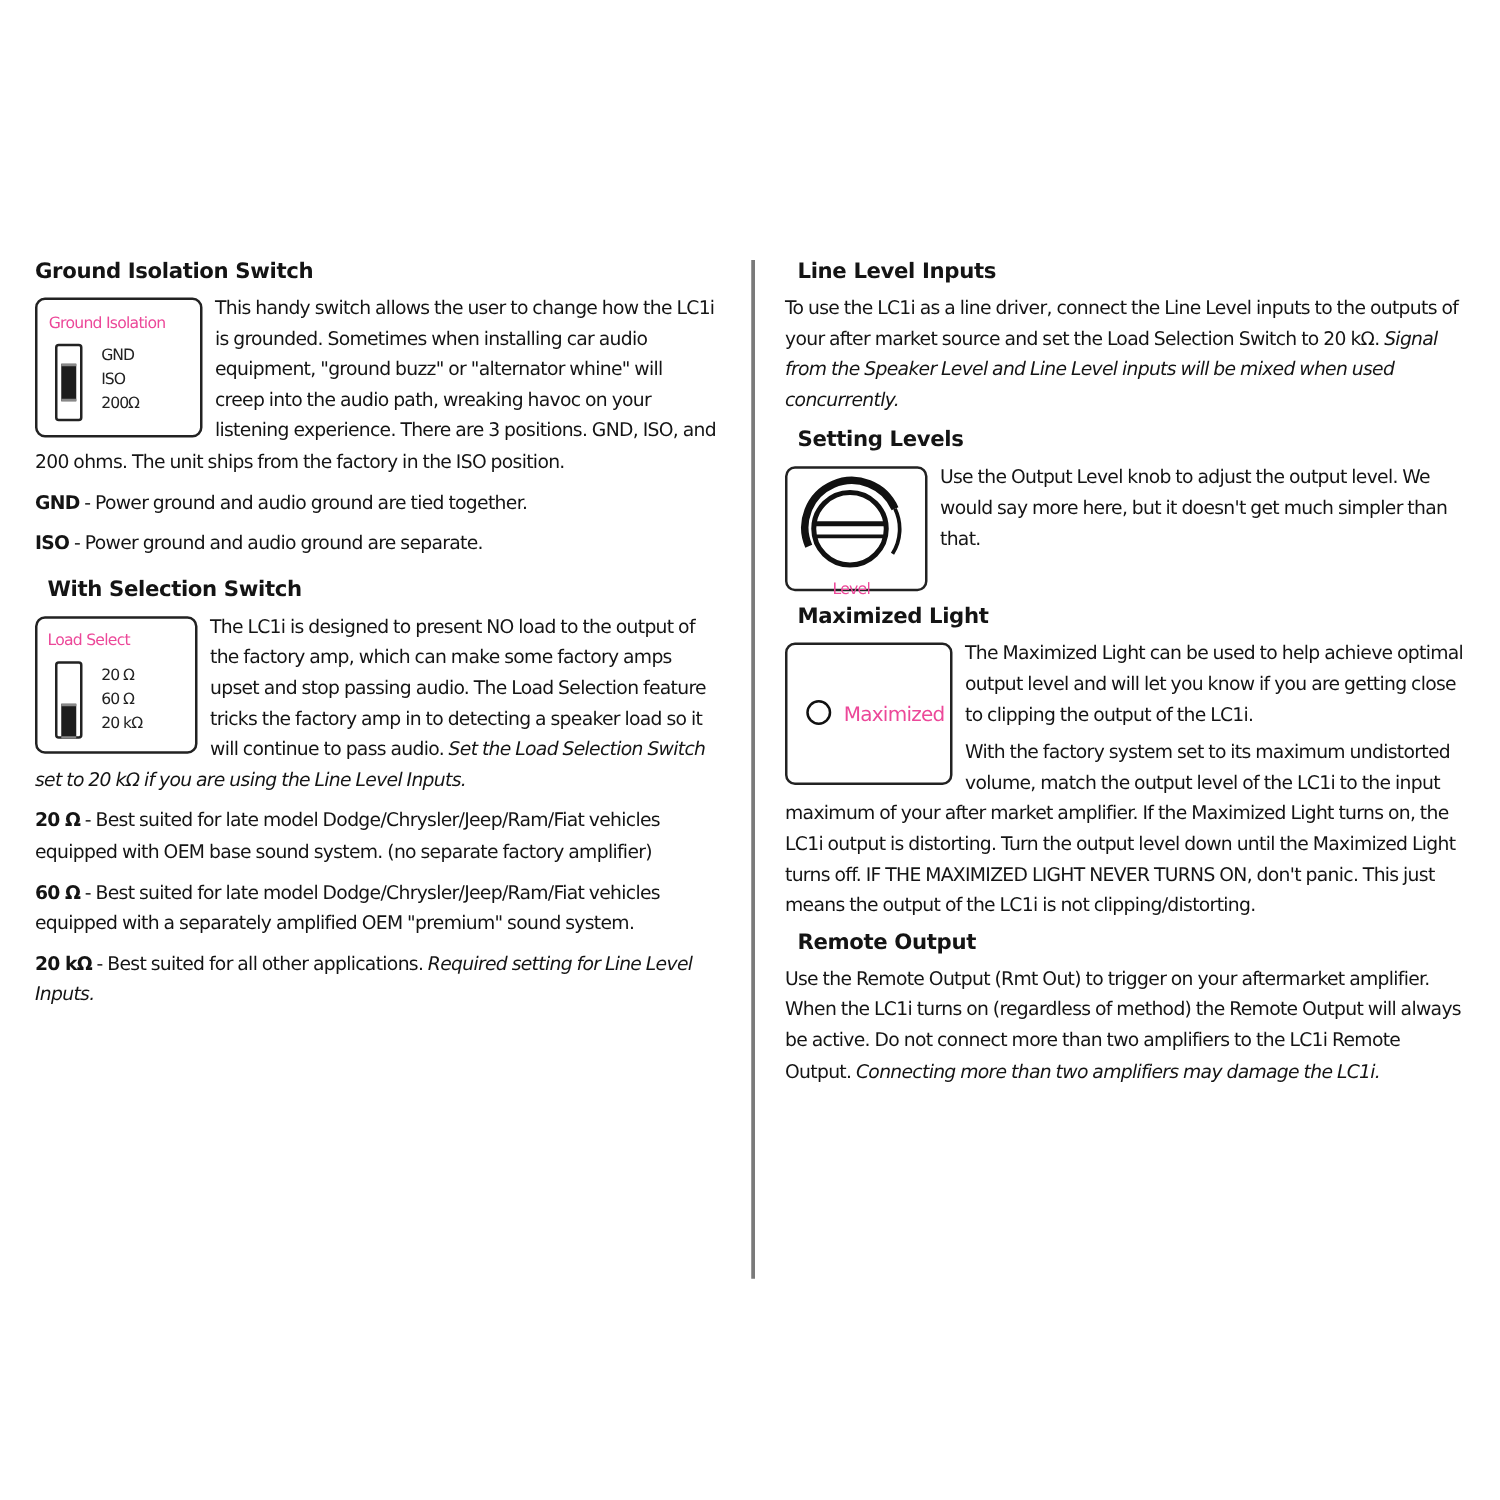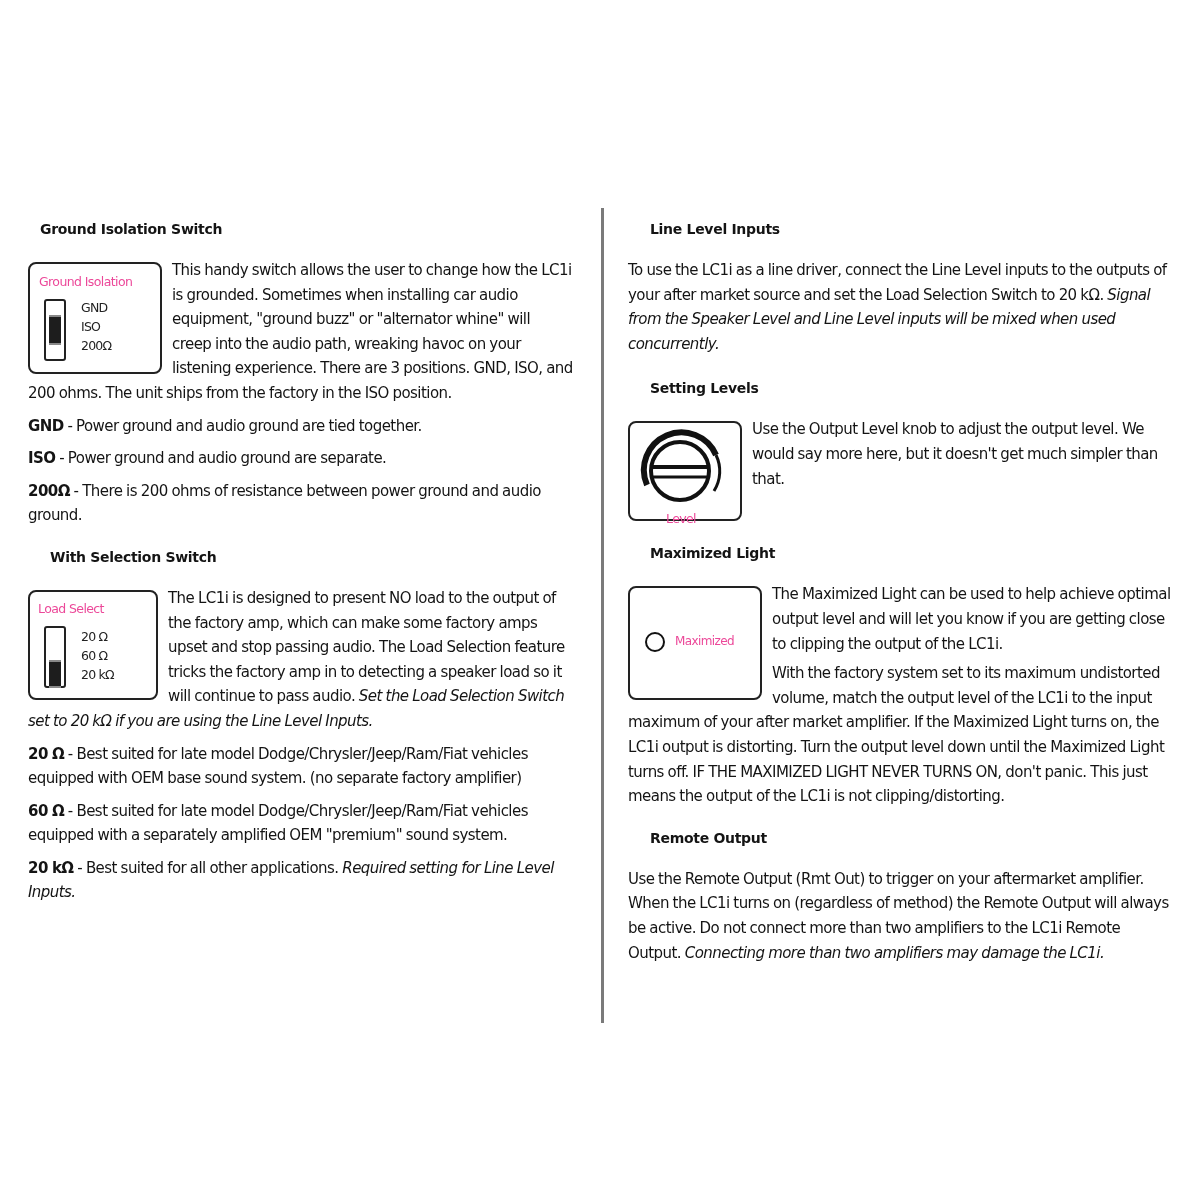--- a/index.html
+++ b/index.html
@@ -10,21 +10,21 @@
   .page { position: absolute; left: 0; top: 0; width: 1200px; height: 1200px; }
   .col { position: absolute; top: 205px; }
   .col-left { left: 28px; width: 545px; }
   .col-right { left: 628px; width: 545px; }
   .divider {
     position: absolute; left: 601px; top: 208px; width: 3px; height: 815px;
     background: #7a7a7a;
   }
   h2 {
     font-family: "DejaVu Sans", sans-serif; font-weight: bold;
-    font-size: 14px; margin: 12px; line-height: 24px; letter-spacing: -0.3px;
+    font-size: 17px; margin: 0; line-height: 24px; letter-spacing: -0.3px;
   }
   h2.indent { padding-left: 10px; }
   p {
     margin: 0; font-size: 15px; line-height: 24.6px; letter-spacing: -0.55px;
     word-spacing: -0.5px;
   }
   .gap { height: 8px; }
   .gap-s { height: 5px; }
   em { font-style: italic; }
   b { font-weight: bold; }
@@ -79,21 +79,20 @@
           <div>ISO</div>
           <div>200Ω</div>
         </div>
       </div>
       <p>This handy switch allows the user to change how the LC1i is grounded. Sometimes when installing car audio equipment, "ground buzz" or "alternator whine" will creep into the audio path, wreaking havoc on your listening experience. There are 3 positions. GND, ISO, and 200 ohms. The unit ships from the factory in the ISO position.</p>
       <div class="gap"></div>
       <p><b>GND</b><span> - Power ground and audio ground are tied together.</span></p>
       <div class="gap"></div>
       <p><b>ISO</b><span> - Power ground and audio ground are separate.</span></p>
       <div class="gap"></div>
-      <p><b>200Ω</b><span> - There is 200 ohms of resistance between power ground and audio ground.</span></p>
     </section>
 
     <div class="gap-s"></div>
 
     <section>
       <h2 class="indent">With Selection Switch</h2>
       <div class="gap-s"></div>
       <div class="fig fig-load">
         <div class="fig-title" style="left:8px;top:9px;">Load Select</div>
         <div class="switch" style="left:14px;top:34px;width:22px;height:62px;">
@@ -144,21 +143,21 @@
       <div style="clear:both;"></div>
     </section>
 
     <div class="gap"></div>
 
     <section>
       <h2 class="indent">Maximized Light</h2>
       <div class="gap-s"></div>
       <div class="fig fig-max">
         <div class="led" style="left:15px;top:44px;"></div>
-        <div class="fig-title" style="left:45px;top:46px;font-size:12px;">Maximized</div>
+        <div class="fig-title" style="left:45px;top:46px;font-size:16px;">Maximized</div>
       </div>
       <p>The Maximized Light can be used to help achieve optimal output level and will let you know if you are getting close to clipping the output of the LC1i.</p>
       <div class="gap-s"></div>
       <p>With the factory system set to its maximum undistorted volume, match the output level of the LC1i to the input maximum of your after market amplifier. If the Maximized Light turns on, the LC1i output is distorting. Turn the output level down until the Maximized Light turns off. IF THE MAXIMIZED LIGHT NEVER TURNS ON, don't panic. This just means the output of the LC1i is not clipping/distorting.</p>
     </section>
 
     <div class="gap-s"></div>
 
     <section>
       <h2 class="indent">Remote Output</h2>

